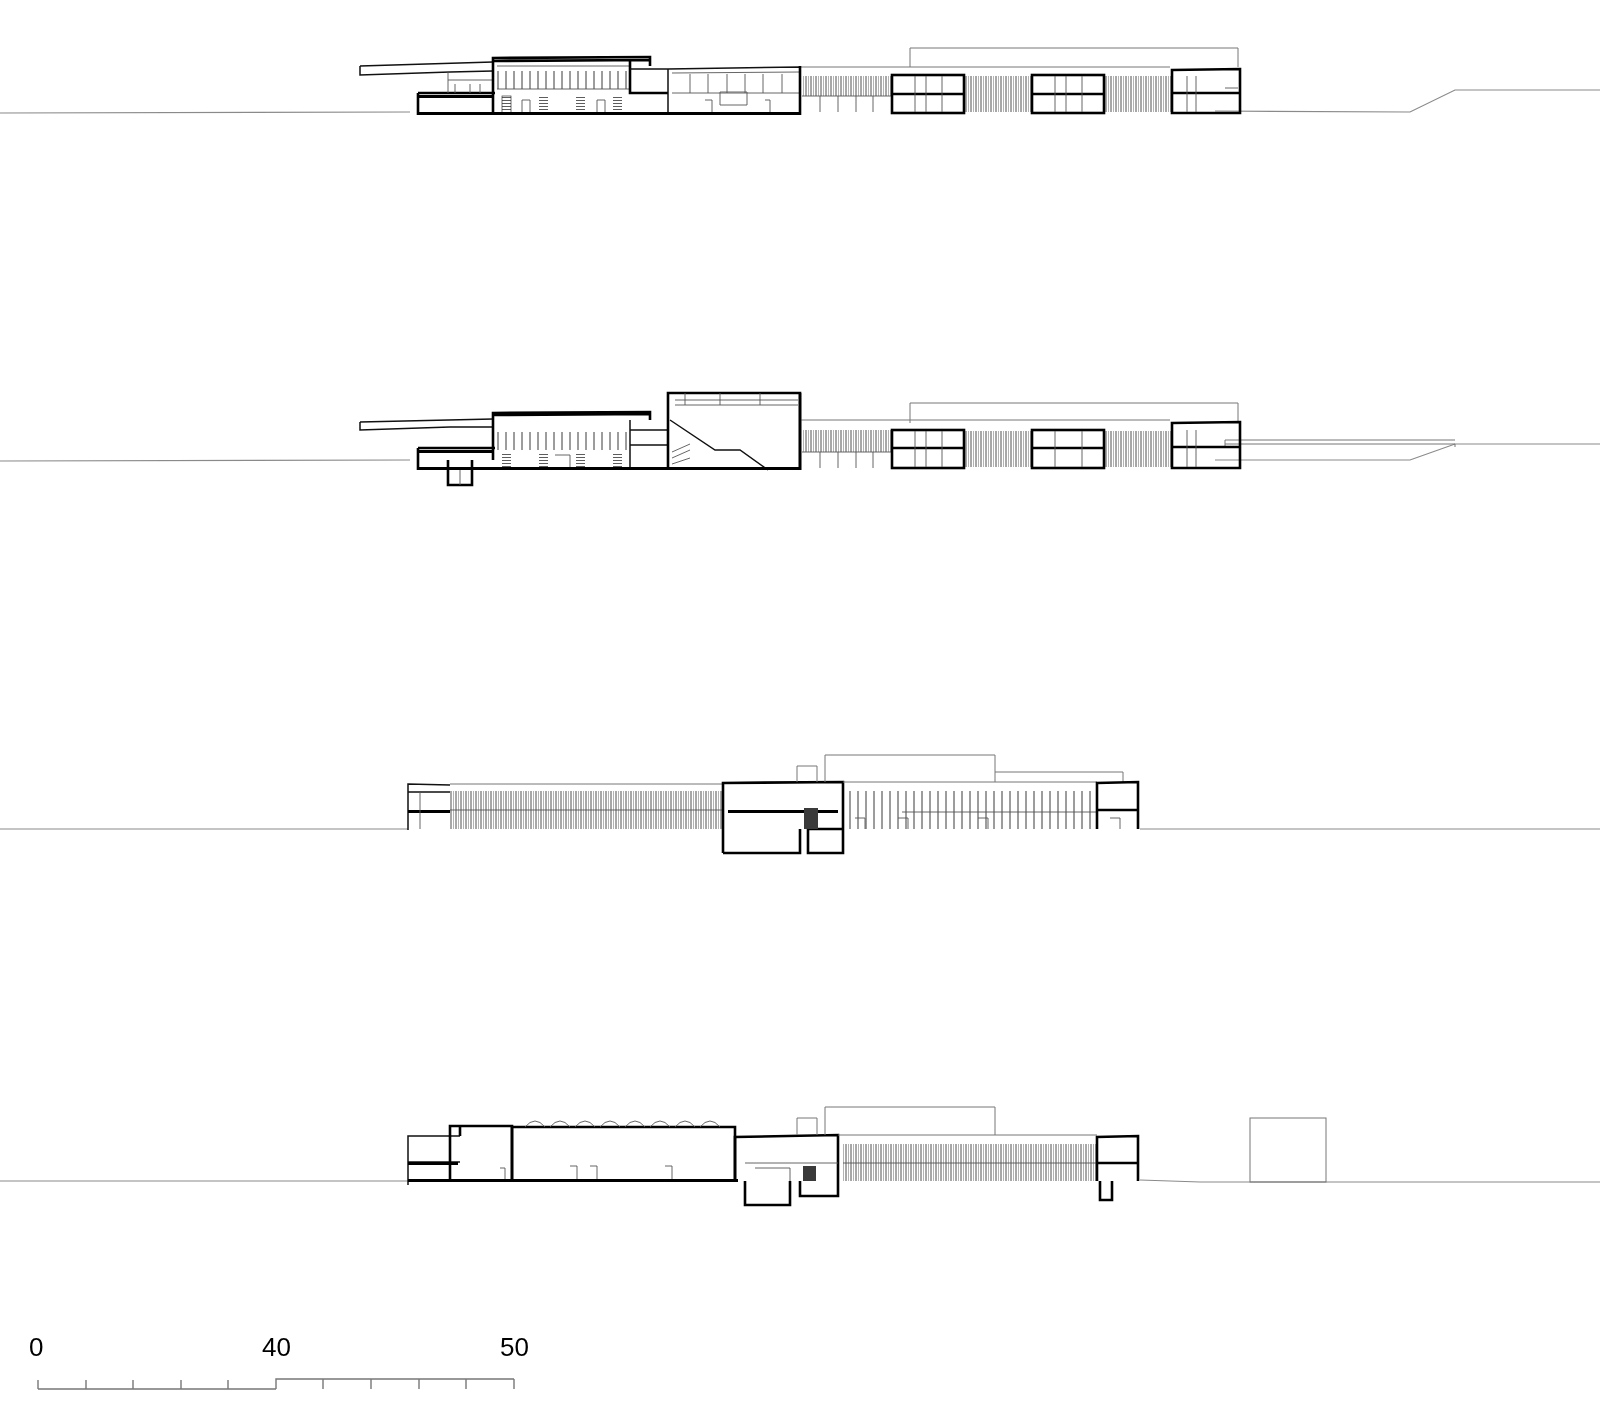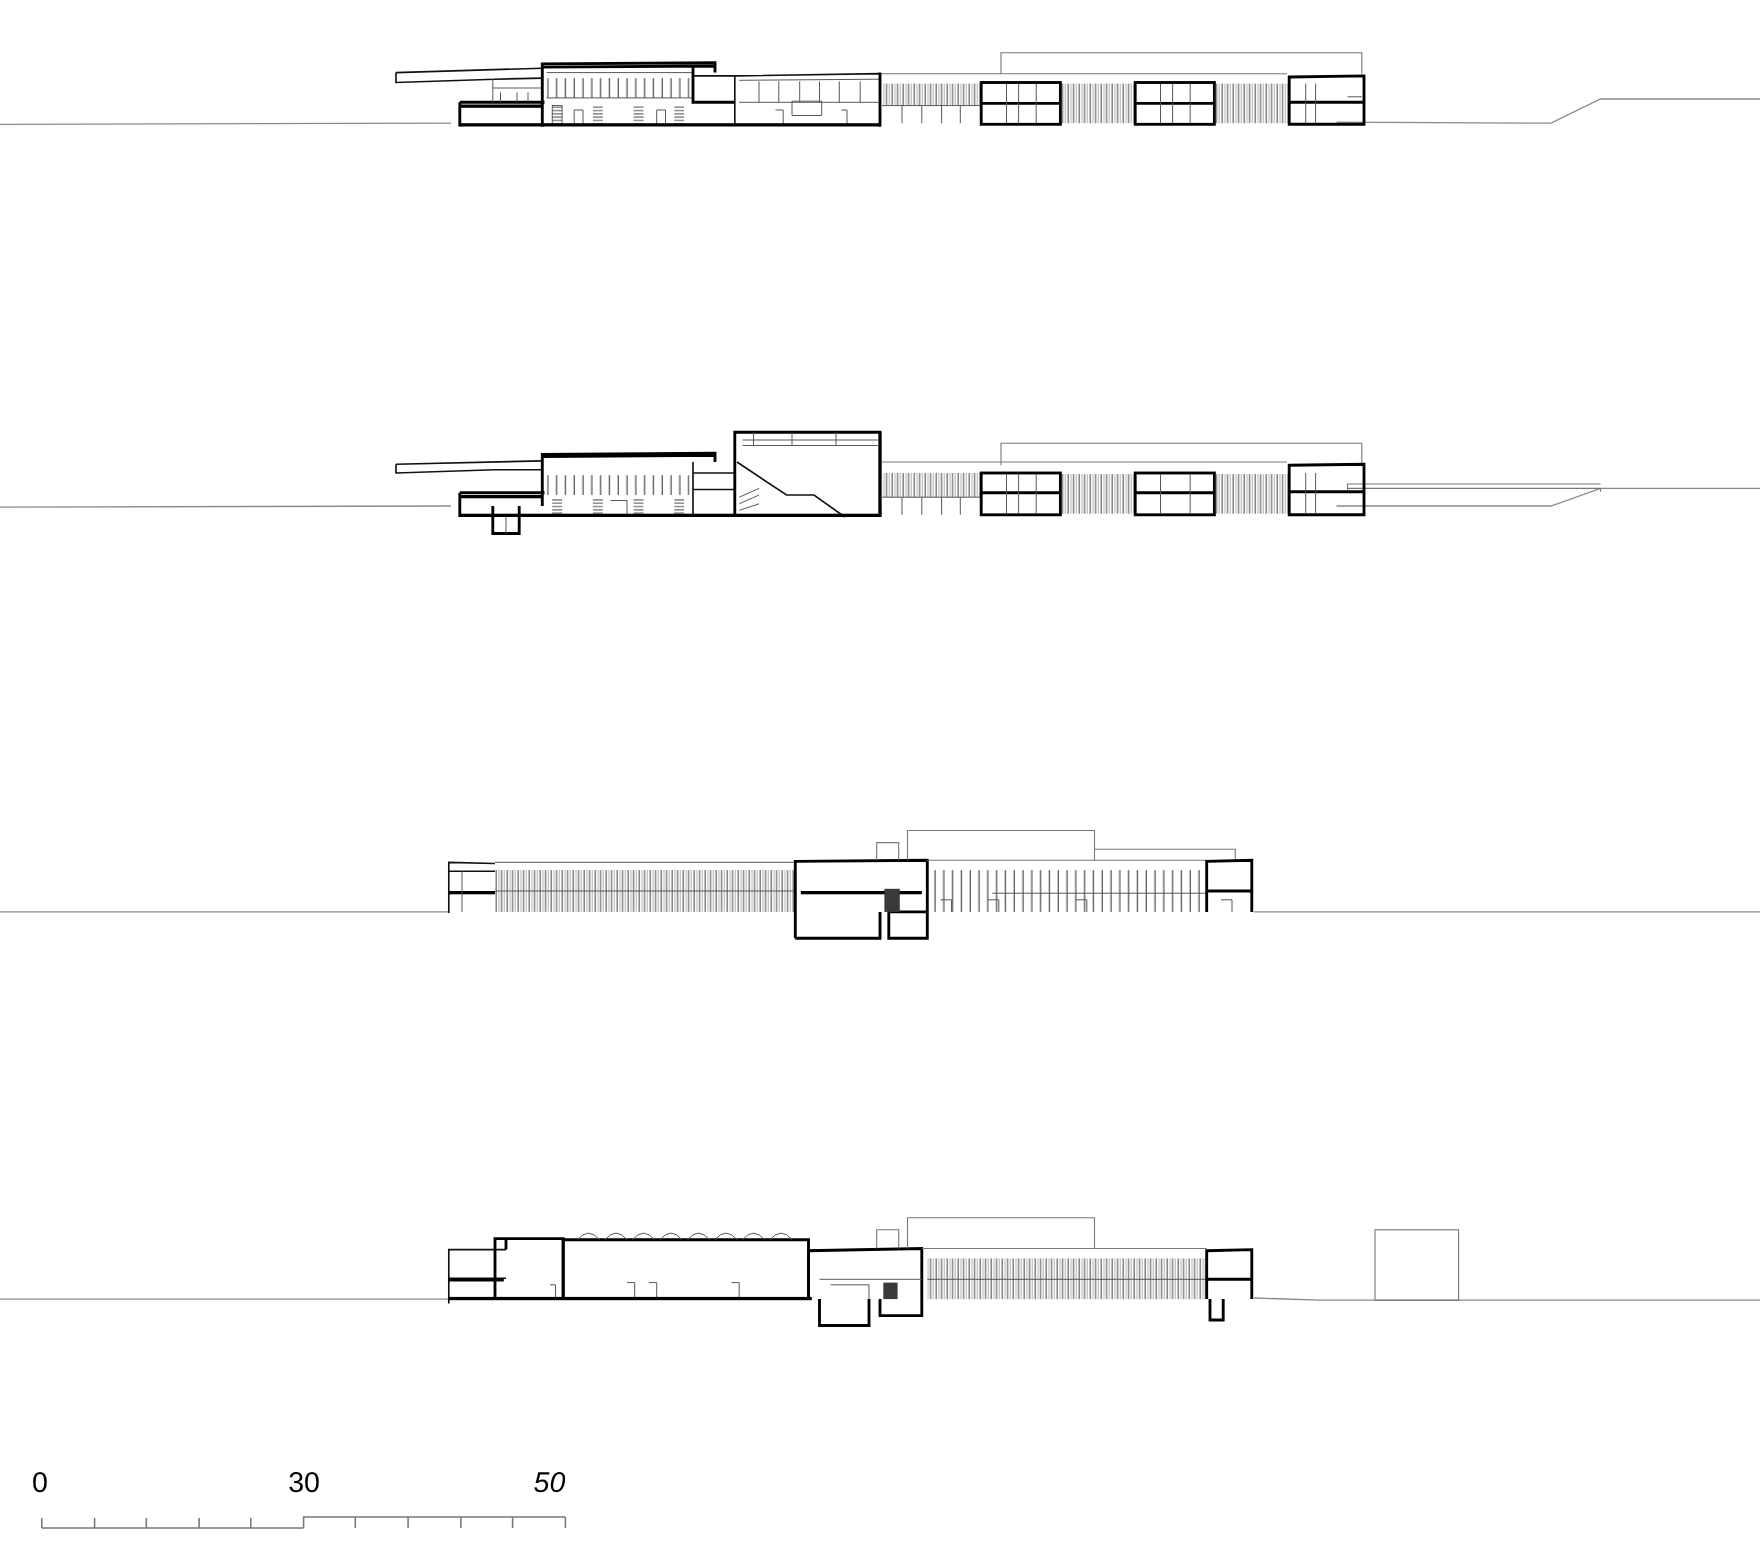--- a/index.html
+++ b/index.html
@@ -152,14 +152,14 @@
     <rect x="1250" y="1118" width="76" height="64" class="ghost"></rect>
   </g>
 
   <g>
     <path class="scale-line" d="M38 1389 L276 1389 M38 1380 L38 1389 M86 1380 L86 1389 M133 1380 L133 1389 M181 1380 L181 1389 M228 1380 L228 1389"></path>
     <path class="scale-line" d="M276 1389 L276 1379 L514 1379 M323 1379 L323 1389 M371 1379 L371 1389 M419 1379 L419 1389 M466 1379 L466 1389 M514 1379 L514 1389"></path>
   </g>
 </svg>
 
 <div class="scale-label" style="left:29px; top:1332px;">0</div>
-<div class="scale-label" style="left:262px; top:1332px;">30</div>
-<div class="scale-label" style="left:485px; top:1332px;font-style:italic;">50</div>
+<div class="scale-label" style="left:262px; top:1332px;">40</div>
+<div class="scale-label" style="left:500px; top:1332px;">50</div>
 
 </body></html>

